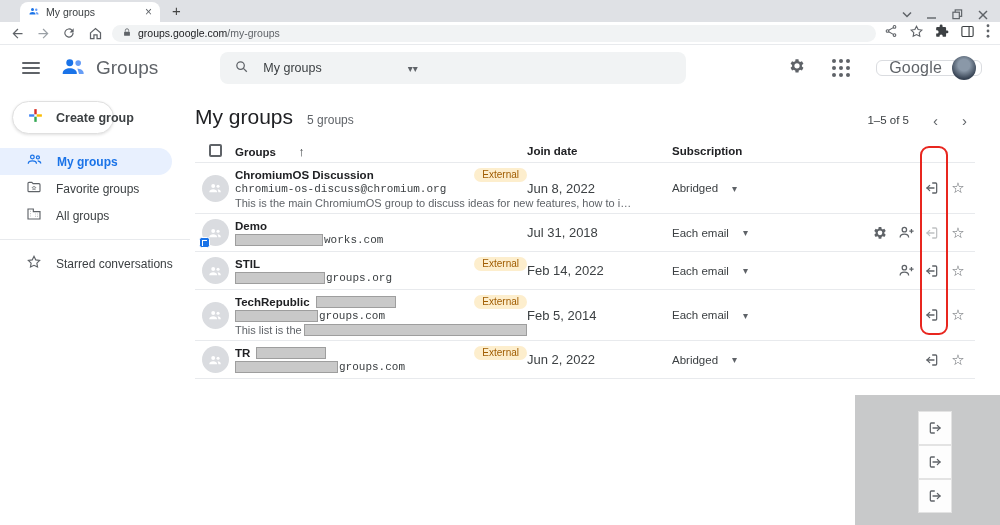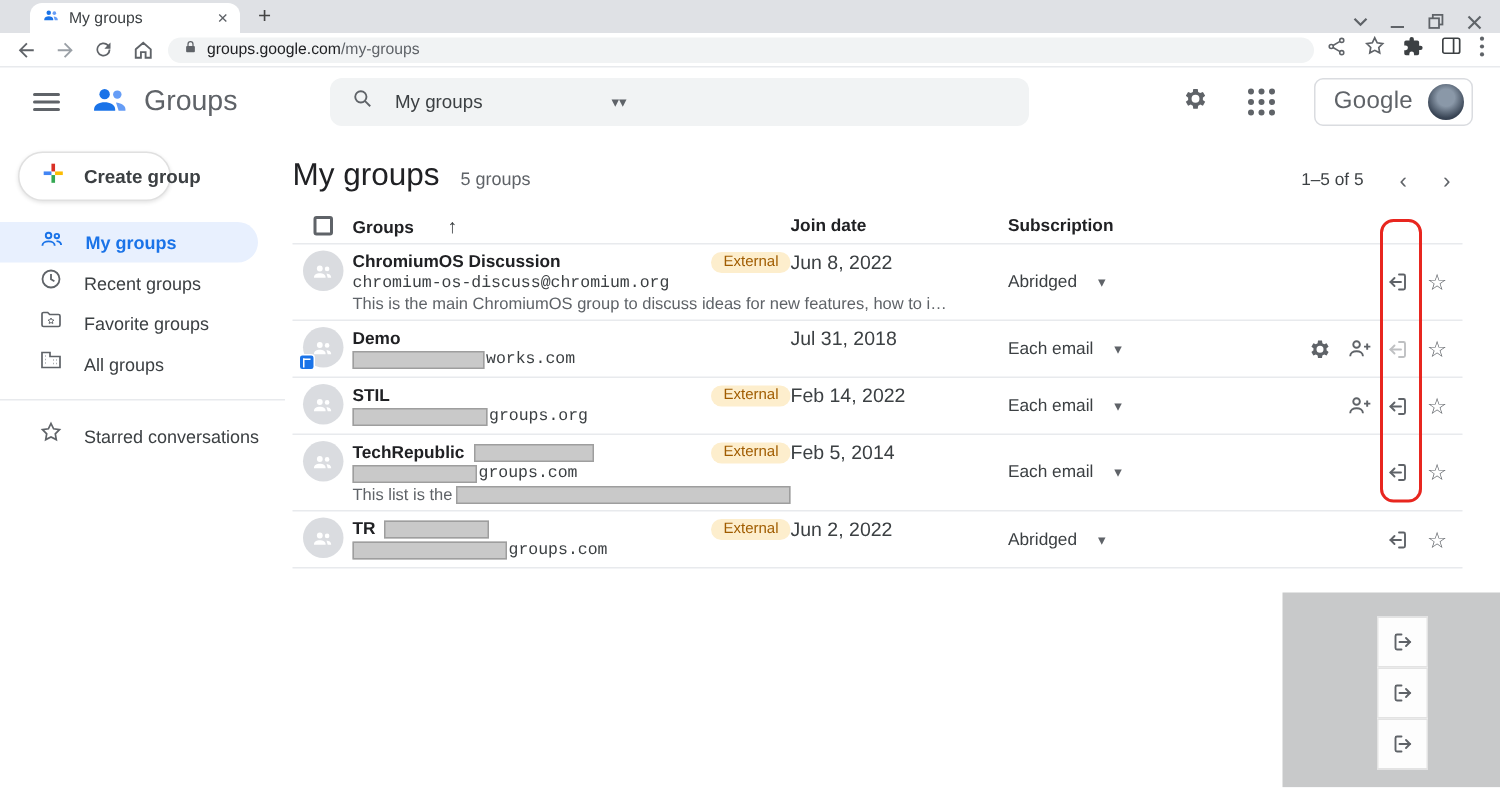--- a/index.html
+++ b/index.html
@@ -34,21 +34,21 @@
   .searchbar { width:466px; height:32px; background:#f1f3f4; border-radius:8px; margin-left:62px;
                display:flex; align-items:center; padding:0 14px; }
   .scope { font-size:12.5px; color:#3c4043; margin-left:14px; }
   .caret { color:#5f6368; font-size:10px; }
   .sb-caret1 { margin-left:86px; }
   .placeholder { font-size:12.5px; color:#80868b; margin-left:24px; flex:1; }
   .hdr-right { margin-left:auto; display:flex; align-items:center; gap:26px; padding-right:6px; }
   .apps-grid { display:grid; grid-template-columns:repeat(3,4px); grid-gap:3px; }
   .apps-grid i { width:4px; height:4px; border-radius:50%; background:#5f6368; }
   .gpill { display:flex; align-items:center; gap:10px; border:1px solid #dadce0; border-radius:6px;
-           height:32px; padding:0 5px 0 12px; background:#fff; }
+           height:16px; padding:0 5px 0 12px; background:#fff; }
   .gpill-text { font-size:16px; color:#5f6368; letter-spacing:.2px; }
   .gavatar { width:24px; height:24px; border-radius:50%;
              background:radial-gradient(circle at 50% 38%, #8a98a8 0 30%, #3a4656 70%, #20293a 100%); }
 
   
   .content { display:flex; height:433px; }
   .sidebar { width:190px; padding-top:4px; flex-shrink:0; }
   .create-btn { display:flex; align-items:center; gap:12px; width:102px; height:33px; margin:6px 0 14px 12px;
                 background:#fff; border:1px solid #e0e0e0; border-radius:17px; padding:0 14px;
                 box-shadow:0 1px 3px rgba(0,0,0,.12); white-space:nowrap; cursor:pointer; }
@@ -69,21 +69,21 @@
 
   .thead { display:flex; align-items:center; height:24px; border-bottom:1px solid #e8eaed; }
   .c-av { width:40px; display:flex; justify-content:center; flex-shrink:0; }
   .checkbox { width:13px; height:13px; border:2px solid #5f6368; border-radius:2px; }
   .th-groups { font-size:11.5px; font-weight:bold; color:#202124; }
   .sort-arrow { font-size:13px; color:#3c4043; margin-left:18px; }
   .c-text { width:292px; flex-shrink:0; }
   .c-join { width:145px; flex-shrink:0; font-size:13px; color:#3c4043; }
   .th { font-size:11.5px; font-weight:bold; color:#202124; }
 
-  .trow { display:flex; border-bottom:1px solid #e8eaed; padding:4px 0; }
+  .trow { display:flex; align-items:center; border-bottom:1px solid #e8eaed; padding:4px 0; }
   .avatar { position:relative; width:27px; height:27px; border-radius:50%; background:#dadce0;
             display:flex; align-items:center; justify-content:center; }
   .org-badge { position:absolute; left:-3px; bottom:-2px; width:11px; height:11px; background:#1a73e8;
                border:1.5px solid #fff; border-radius:2.5px; }
   .org-badge:after { content:""; position:absolute; left:2px; top:2px; width:4px; height:5px;
                      border-left:1.5px solid #fff; border-top:1.5px solid #fff; }
   .line1 { display:flex; align-items:center; height:15px; }
   .gname { font-size:11.5px; font-weight:bold; color:#202124; white-space:nowrap; }
   .badge { margin-left:auto; font-size:10px; color:#a05c00; background:#fdeecd; border-radius:10px;
            padding:1.5px 8px; }
@@ -273,27 +273,20 @@
       <div class="nav-item selected">
         <span><svg width="17" height="17" viewBox="0 0 24 24" fill="none" stroke="#1a73e8" stroke-width="1.8">
               <circle cx="9" cy="8.5" r="2.6"></circle>
               <path d="M3.2 18c0-2.6 2.8-4 5.8-4s5.8 1.4 5.8 4"></path>
               <circle cx="16.8" cy="9" r="2.1"></circle>
               <path d="M16.5 13.8c2.3.3 4.3 1.5 4.3 3.7"></path>
             </svg></span>
         <span class="lbl">My groups</span>
       </div>
       <div class="nav-item">
-        <span><svg width="16" height="16" viewBox="0 0 24 24" fill="none" stroke="#5f6368" stroke-width="1.8">
-              <circle cx="12" cy="12" r="8.5"></circle>
-              <path d="M12 7v5.2l3.4 2"></path>
-            </svg></span>
-        <span class="lbl">Recent groups</span>
-      </div>
-      <div class="nav-item">
         <span><svg width="16" height="16" viewBox="0 0 24 24" fill="none" stroke="#5f6368" stroke-width="1.7">
               <path d="M3 6.5A1.5 1.5 0 0 1 4.5 5h4.2l2 2h8.8A1.5 1.5 0 0 1 21 8.5v9a1.5 1.5 0 0 1-1.5 1.5h-15A1.5 1.5 0 0 1 3 17.5z"></path>
               <path d="M12 10.5l.9 1.8 2 .3-1.4 1.4.3 2-1.8-1-1.8 1 .3-2-1.4-1.4 2-.3z" stroke-width="1"></path>
             </svg></span>
         <span class="lbl">Favorite groups</span>
       </div>
       <div class="nav-item">
         <span><svg width="16" height="16" viewBox="0 0 24 24" fill="none" stroke="#5f6368" stroke-width="1.7">
               <path d="M3 19.5V4.5h8v4h10v11H3z"></path>
               <path d="M6 8h.5M6 11.5h.5M6 15h.5M14.5 12h.5M17.5 12h.5M14.5 15.5h.5M17.5 15.5h.5"></path>

